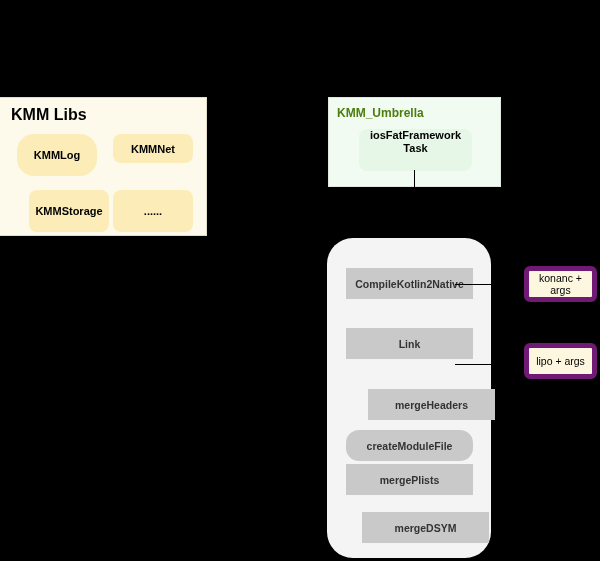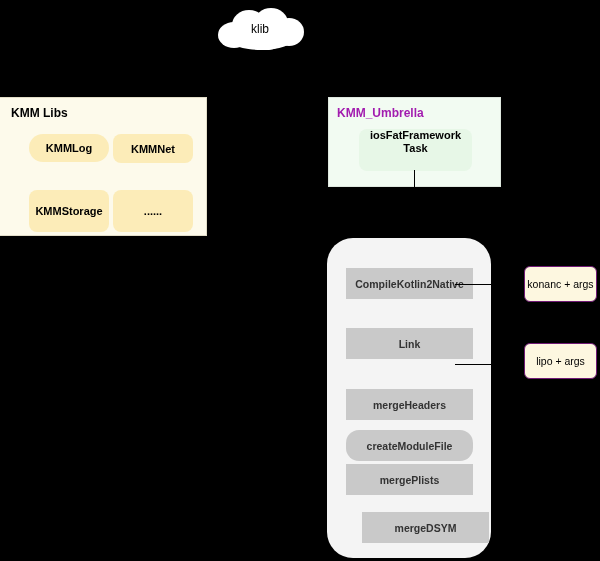--- a/index.html
+++ b/index.html
@@ -74,37 +74,37 @@
     width: 223px;
     height: 139px;
     background: #fdfaeb;
     border: 1px solid #e2ddc8;
     box-sizing: border-box;
   }
   .kmm-libs-title {
     position: absolute;
     left: 26px;
     top: 8px;
-    font-size: 12px;
+    font-size: 16px;
     font-weight: bold;
     color: #000000;
   }
   .lib-box {
     position: absolute;
     background: #fcecb8;
     border-radius: 8px;
     display: flex;
     align-items: center;
     justify-content: center;
     font-size: 11px;
     font-weight: bold;
     color: #000000;
     text-align: center;
   }
-  .lib-0 { left: 44px;  top: 36px; width: 80px; height: 28px; border-radius: 17px; }
+  .lib-0 { left: 32px;  top: 36px; width: 80px; height: 42px; border-radius: 17px; }
   .lib-1 { left: 128px; top: 36px; width: 80px; height: 29px; }
   .lib-2 { left: 44px;  top: 92px; width: 80px; height: 42px; }
   .lib-3 { left: 128px; top: 92px; width: 80px; height: 42px; }
 
   
   .umbrella {
     position: absolute;
     left: 328px;
     top: 97px;
     width: 173px;
@@ -112,21 +112,21 @@
     background: #f2fbf2;
     border: 1px solid #dfe8df;
     box-sizing: border-box;
   }
   .umbrella-title {
     position: absolute;
     left: 8px;
     top: 8px;
     font-size: 12px;
     font-weight: bold;
-    color: #a21caf;
+    color: #4d7c0f;
   }
   .umbrella-task {
     position: absolute;
     left: 30px;
     top: 31px;
     width: 113px;
     height: 42px;
     background: #e7f7e7;
     border-radius: 8px;
     display: flex;
@@ -164,47 +164,38 @@
     text-align: center;
   }
 
   
   .note {
     position: absolute;
     left: 524px;
     width: 73px;
     height: 36px;
     background: #fdf7e0;
-    border: 1px solid #701a75;
+    border: 5px solid #701a75;
     border-radius: 6px;
     box-sizing: border-box;
     display: flex;
     align-items: center;
     justify-content: center;
     font-size: 10.5px;
     color: #000000;
     text-align: center;
   }
   .note-0 { top: 266px; }
   .note-1 { top: 343px; }
 </style>
 </head>
 <body>
 
 <div id="canvas">
 
-  <div class="cloud">
-    <div class="puff p1"></div>
-    <div class="puff p2"></div>
-    <div class="puff p3"></div>
-    <div class="puff p4"></div>
-    <div class="puff p5"></div>
-    <div class="puff p6"></div>
-    <div class="cloud-label">klib</div>
-  </div>
 
   <div class="vline" style="left:104px; top:44px; height:47px;"></div>
   <div class="arrow-down" style="left:100px; top:90px;"></div>
 
   <div class="vline" style="left:414px; top:44px; height:47px;"></div>
   <div class="arrow-down" style="left:410px; top:90px;"></div>
 
   <div class="kmm-libs">
     <div class="kmm-libs-title">KMM Libs</div>
     <div class="lib-box lib-0">KMMLog</div>
@@ -222,21 +213,21 @@
       </span>
     </div>
   </div>
 
   <div class="vline" style="left:414px; top:170px; height:62px;"></div>
   <div class="arrow-down" style="left:410px; top:230px;"></div>
 
   <div class="task-container">
     <div class="task-box" style="top:30px;">CompileKotlin2Native</div>
     <div class="task-box" style="top:70px;margin-top:20px;">Link</div>
-    <div class="task-box" style="top:151px;">mergeHeaders</div>
+    <div class="task-box" style="top:151px;margin-left:22px;">mergeHeaders</div>
     <div class="task-box" style="top:192px;border-radius:13px;">createModuleFile</div>
     <div class="task-box" style="top:226px;">mergePlists</div>
     <div class="task-box" style="top:274px;margin-left:16px;">mergeDSYM</div>
   </div>
 
   <div class="hline" style="left:455px; top:284px; width:36px;"></div>
   <div class="hline" style="left:455px; top:364px; width:36px;"></div>
 
   <div class="note note-0">konanc + args</div>
   <div class="note note-1">lipo + args</div>

